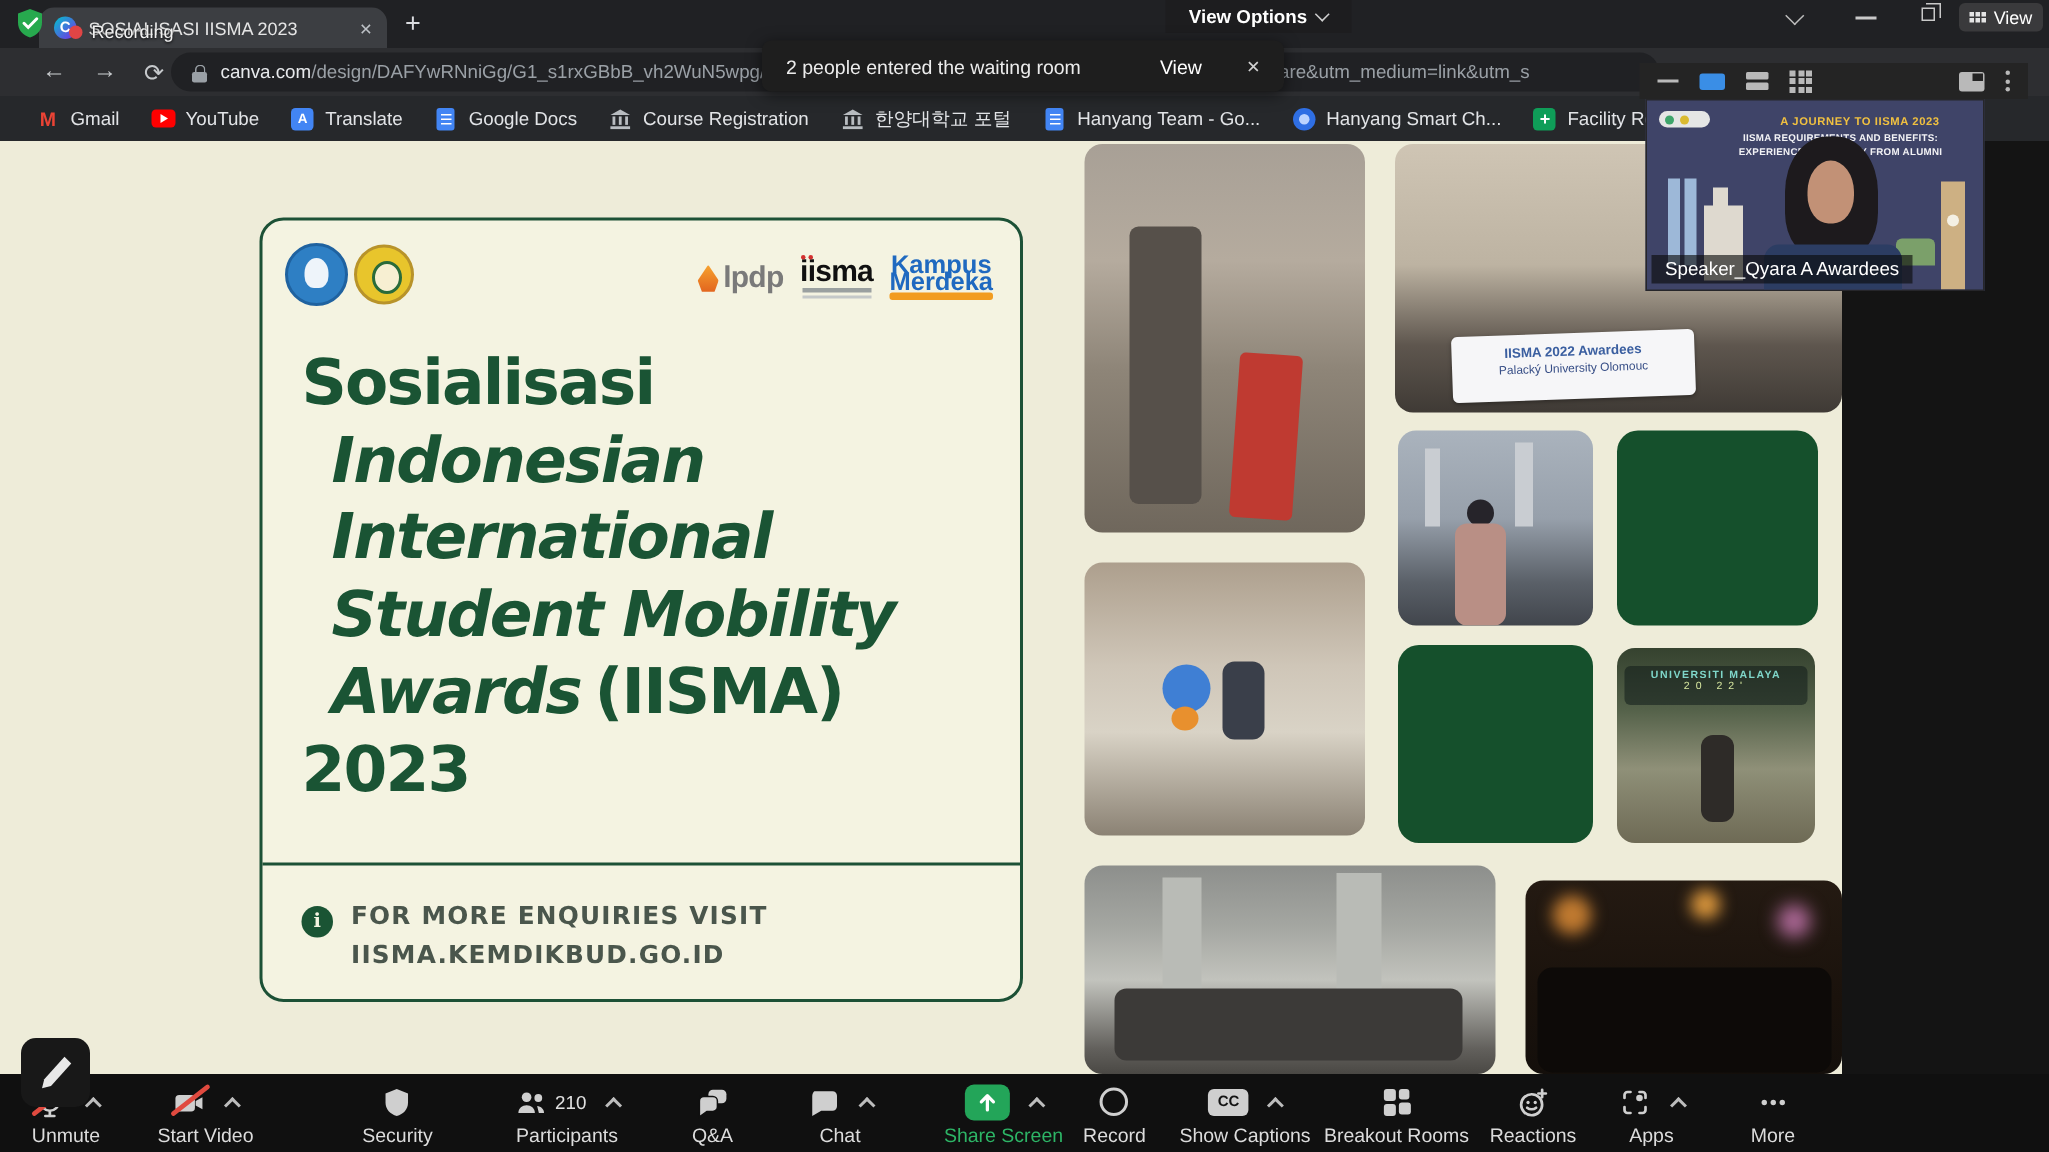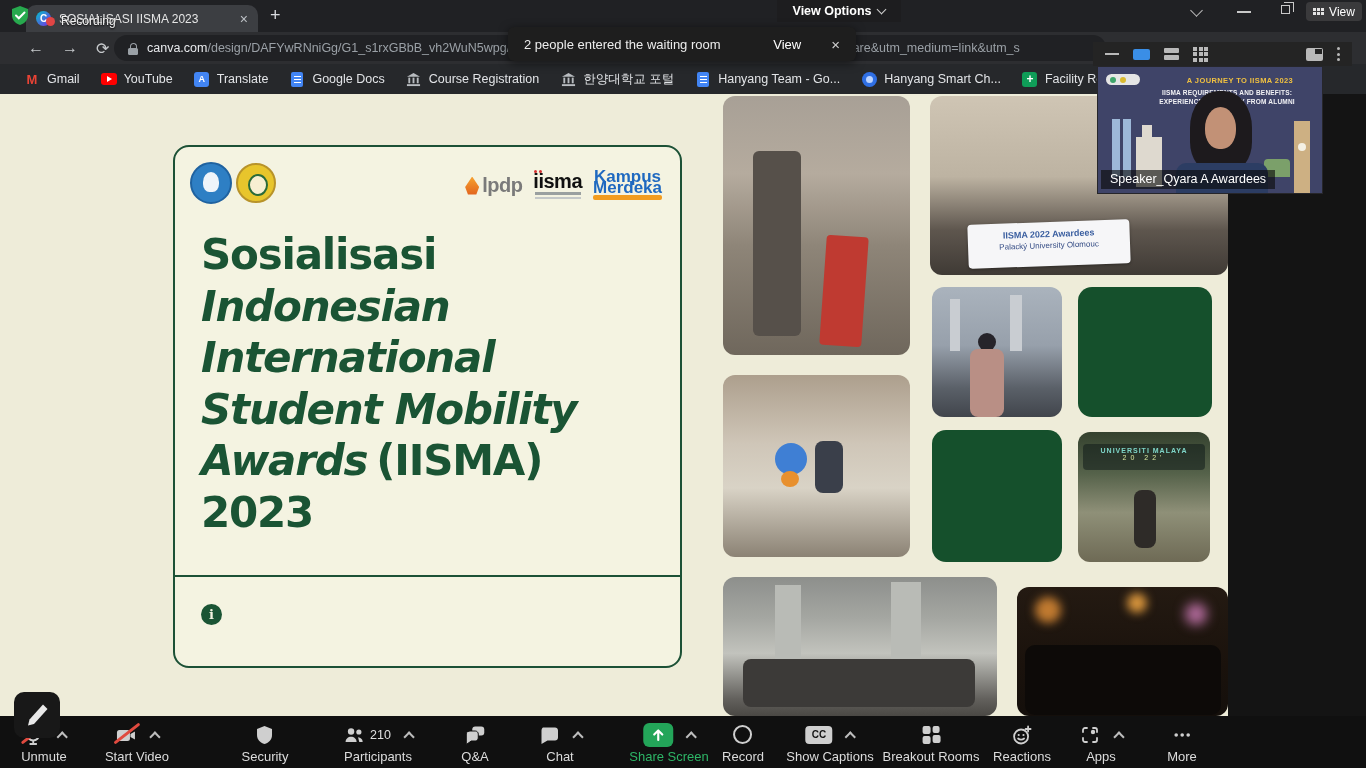--- a/index.html
+++ b/index.html
@@ -75,21 +75,21 @@
   .iisma-logo { font-size:20px; font-weight:800; color:#101010; letter-spacing:-0.5px; line-height:18px; position:relative; }
   .iisma-logo i { font-style:normal; position:relative; }
   .iisma-logo i:after { content:""; position:absolute; left:1px; top:0px; width:3px; height:3px; border-radius:50%; background:#d32f2f; }
   .iisma-sub { width:46px; height:3px; background:#9aa0a0; margin:2px auto 0; }
   .iisma-sub2 { width:46px; height:2px; background:#c4c8c8; margin:1.5px auto 0; }
   .kampus { font-size:17px; font-weight:800; color:#1f69c0; line-height:11px; text-align:center; }
   .kampus-bar { height:5px; background:#f29c1f; border-radius:2px; margin-top:2px; }
 
   .poster-title { position:absolute; left:26px; top:82px; font-family:"DejaVu Sans",sans-serif; font-weight:800;
                   color:#1a5434; font-size:42px; line-height:51.5px; letter-spacing:-1.2px; white-space:nowrap; }
-  .poster-title .it { font-style:italic; }
+  .poster-title .it { font-style:italic;margin-left:20px; }
   .poster-title .reg { font-style:normal; margin-left:9px; }
 
   .footer-sep { position:absolute; left:0; right:0; top:428px; border-top:2px solid #1c5136; }
   .poster-footer { position:absolute; left:26px; top:451px; display:flex; gap:12px; }
   .info-ic { width:21px; height:21px; min-width:21px; border-radius:50%; background:#1a5434; color:#f4f3e1;
              font-size:13px; font-weight:700; display:flex; align-items:center; justify-content:center;
              font-family:"DejaVu Serif",serif; margin-top:6px; }
   .footer-text { font-family:"DejaVu Sans",sans-serif; font-size:16.5px; font-weight:700; color:#4a564c;
                  letter-spacing:0.8px; line-height:25.5px; }
 
@@ -318,20 +318,24 @@
         <div class="it">Indonesian</div>
         <div class="it">International</div>
         <div class="it">Student Mobility</div>
         <div><span class="it">Awards</span><span class="reg">(IISMA)</span></div>
         <div>2023</div>
       </div>
 
       <div class="footer-sep"></div>
       <div class="poster-footer">
         <div class="info-ic">i</div>
+        <div class="footer-text">
+          <div>FOR MORE ENQUIRIES VISIT</div>
+          <div>IISMA.KEMDIKBUD.GO.ID</div>
+        </div>
       </div>
     </div>
 
     <div class="photo" style="left:723px;top:2px;width:187px;height:259px;background:linear-gradient(180deg,#a8a096 0%,#b5ab9e 30%,#8e8578 58%,#6f675c 100%);">
       <div class="ph-accent" style="left:30px;top:55px;width:48px;height:185px;background:#56504a;border-radius:6px;"></div>
       <div class="ph-accent" style="left:100px;top:140px;width:42px;height:110px;background:#bf3a31;border-radius:4px;transform:rotate(4deg);"></div>
     </div>
 
     <div class="photo" style="left:930px;top:2px;width:298px;height:179px;background:linear-gradient(180deg,#cfc5b4 0%,#bdb3a2 45%,#5e564e 75%,#3f3a35 100%);">
       <div class="flag"></div>

